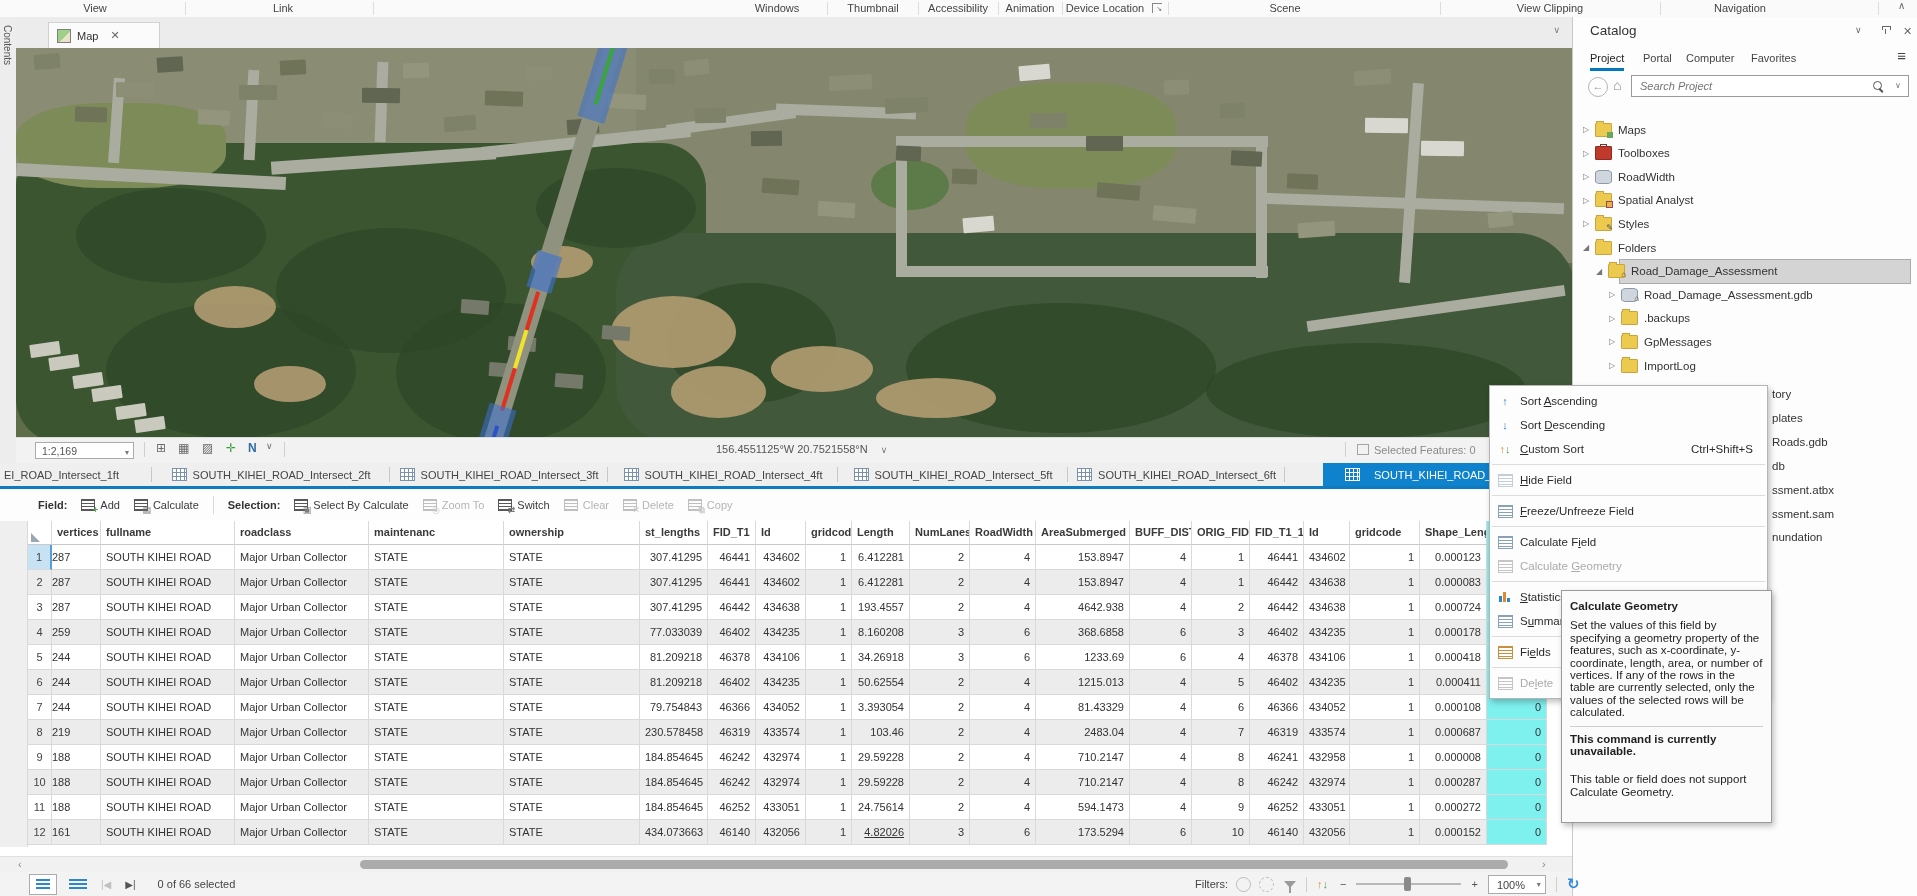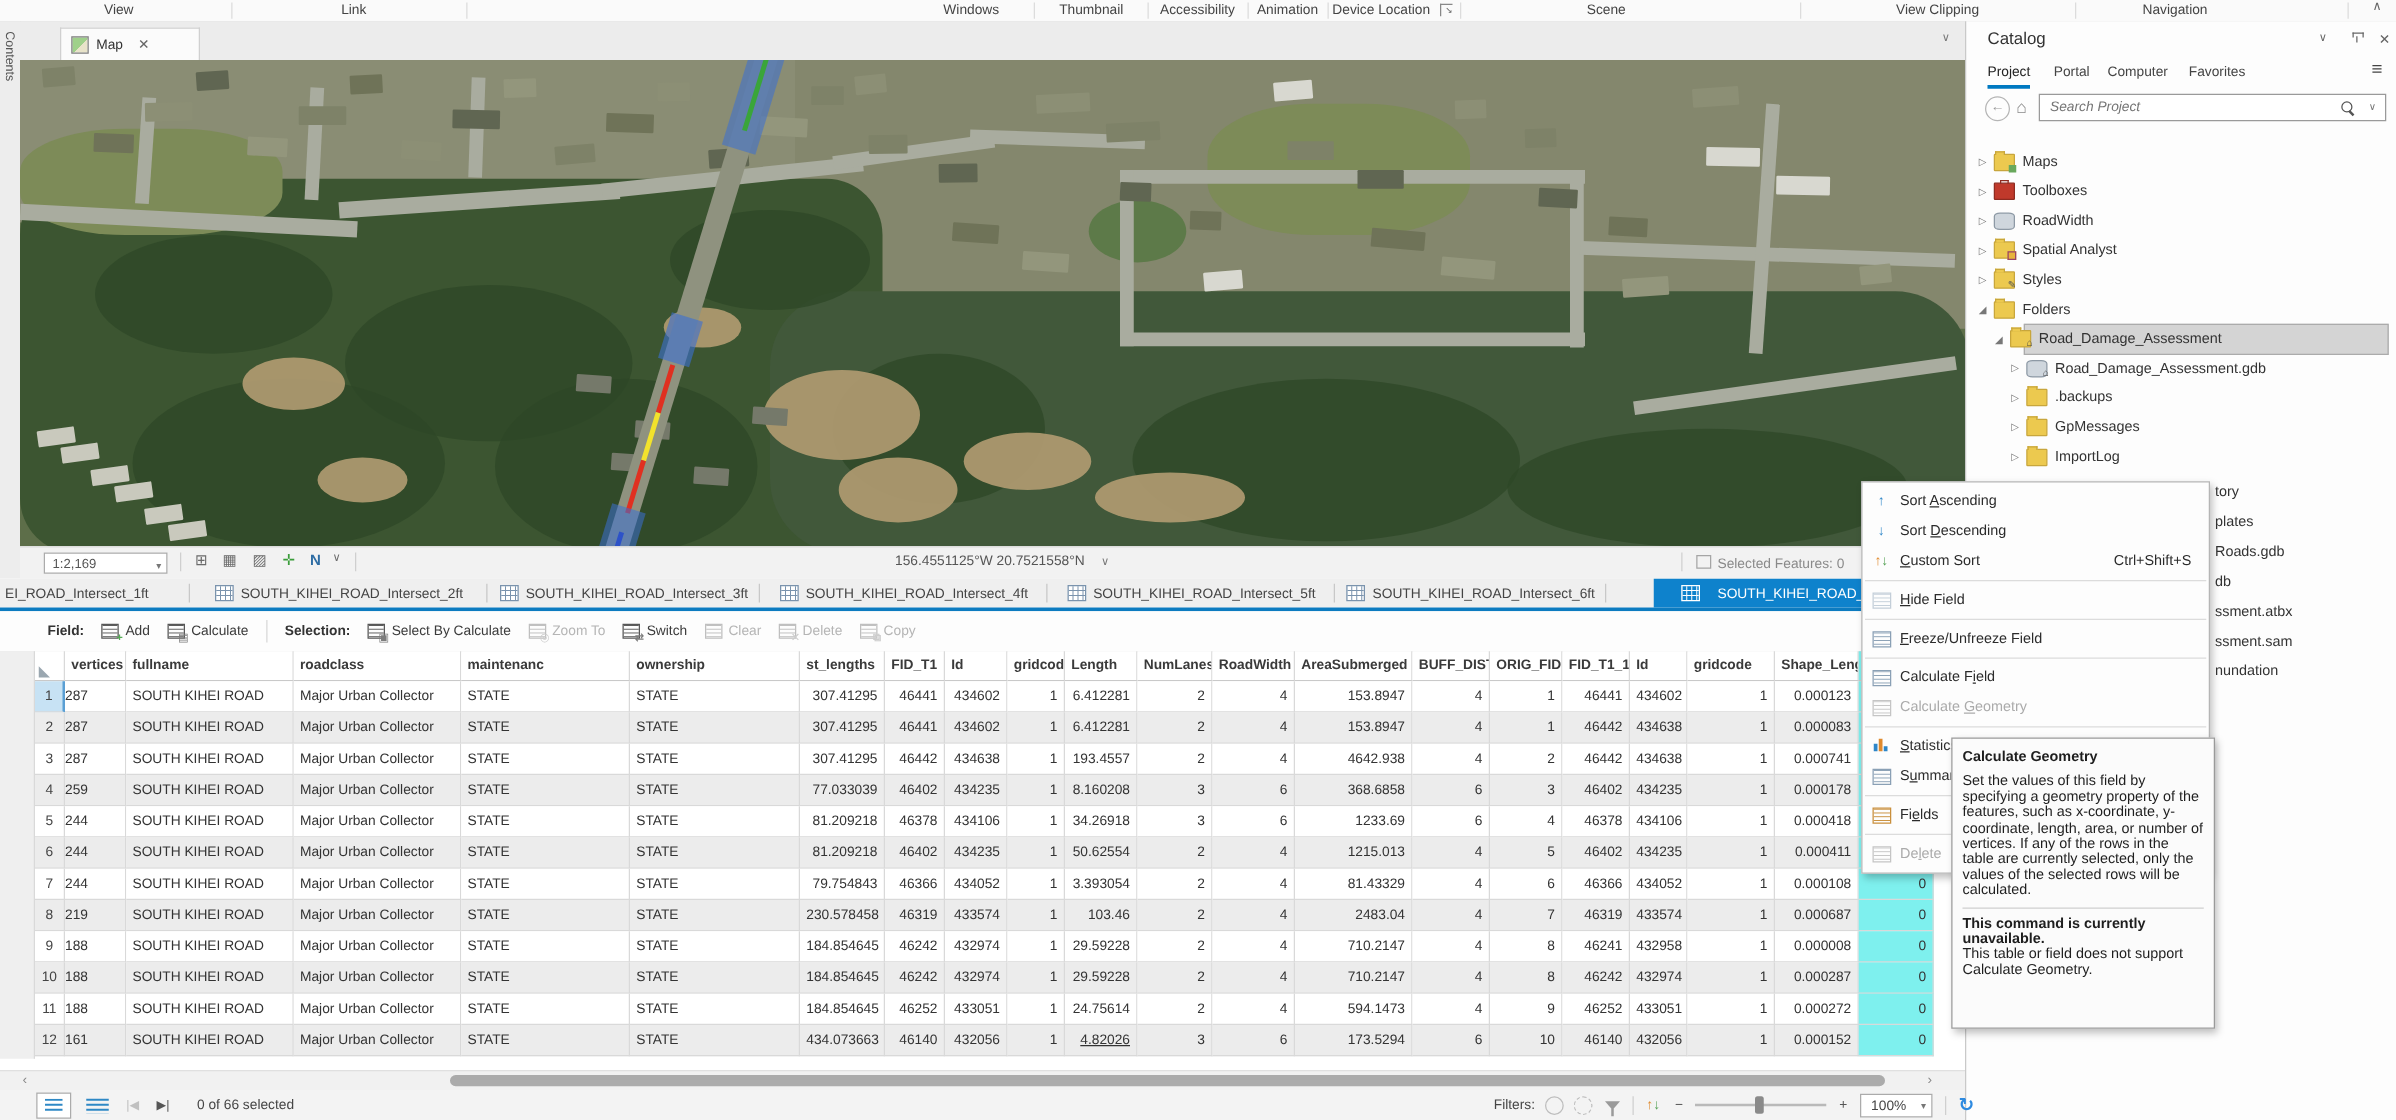--- a/index.html
+++ b/index.html
@@ -120,21 +120,21 @@
   .msep{height:1px;background:#dcdcdc;margin:3px 2px;}
   .mgrid{display:inline-block;width:13px;height:11px;border:1px solid #8aa0b5;vertical-align:middle;
     background:linear-gradient(#8aa0b5 1px,transparent 1px) 0 3px/100% 3px repeat-y;}
   .mi.off .mgrid{border-color:#c5c5c5;background:linear-gradient(#c5c5c5 1px,transparent 1px) 0 3px/100% 3px repeat-y;}
   .bars{display:inline-block;width:13px;height:11px;position:relative;}
   .bars i{position:absolute;bottom:0;width:3px;display:block;}
   
   #tooltip{position:absolute;left:1561px;top:590px;width:211px;height:233px;background:#fbfbfb;border:1px solid #9a9a9a;box-shadow:2px 3px 6px rgba(0,0,0,.25);z-index:60;box-sizing:border-box;padding:9px 8px;font-size:11.5px;color:#1e1e1e;line-height:1.08;}
   #tooltip .tt-title{font-weight:bold;margin-bottom:7px;}
   #tooltip .tt-div{border-top:1px solid #cfcfcf;margin:7px 0 6px;}
-  #tooltip .tt-bold{font-weight:bold;margin-bottom:0;}
+  #tooltip .tt-bold{font-weight:bold;margin-bottom:16px;}
   u{text-decoration:underline;}
 </style>
 </head>
 <body>
 
 <div id="app">
 
   <div id="ribbon">
       <div class="rib-label" style="left: 95px;">View</div>
       <div class="rib-label" style="left: 283px;">Link</div>
@@ -559,21 +559,21 @@
           <div class="g-cell num" style="width: 46px; flex: 0 0 auto;">1</div>
           <div class="g-cell num" style="width: 58px; flex: 0 0 auto;">193.4557</div>
           <div class="g-cell num" style="width: 60px; flex: 0 0 auto;">2</div>
           <div class="g-cell num" style="width: 66px; flex: 0 0 auto;">4</div>
           <div class="g-cell num" style="width: 94px; flex: 0 0 auto;">4642.938</div>
           <div class="g-cell num" style="width: 62px; flex: 0 0 auto;">4</div>
           <div class="g-cell num" style="width: 58px; flex: 0 0 auto;">2</div>
           <div class="g-cell num" style="width: 54px; flex: 0 0 auto;">46442</div>
           <div class="g-cell num" style="width: 46px; flex: 0 0 auto;">434638</div>
           <div class="g-cell num" style="width: 70px; flex: 0 0 auto;">1</div>
-          <div class="g-cell num" style="width: 67px; flex: 0 0 auto;">0.000741</div>
+          <div class="g-cell num" style="width: 67px; flex: 0 0 auto;">0.000724</div>
           <div class="g-cell num selcol" style="width: 60px; flex: 0 0 auto;">0</div>
         </div>
         <div class="g-row alt">
           <div class="g-cell rowno" style="width: 24px; flex: 0 0 auto;">4</div>
           <div class="g-cell clip1" style="width: 49px; flex: 0 0 auto;">259</div>
           <div class="g-cell" style="width: 134px; flex: 0 0 auto;">SOUTH KIHEI ROAD</div>
           <div class="g-cell" style="width: 134px; flex: 0 0 auto;">Major Urban Collector</div>
           <div class="g-cell" style="width: 135px; flex: 0 0 auto;">STATE</div>
           <div class="g-cell" style="width: 136px; flex: 0 0 auto;">STATE</div>
           <div class="g-cell num" style="width: 68px; flex: 0 0 auto;">77.033039</div>

